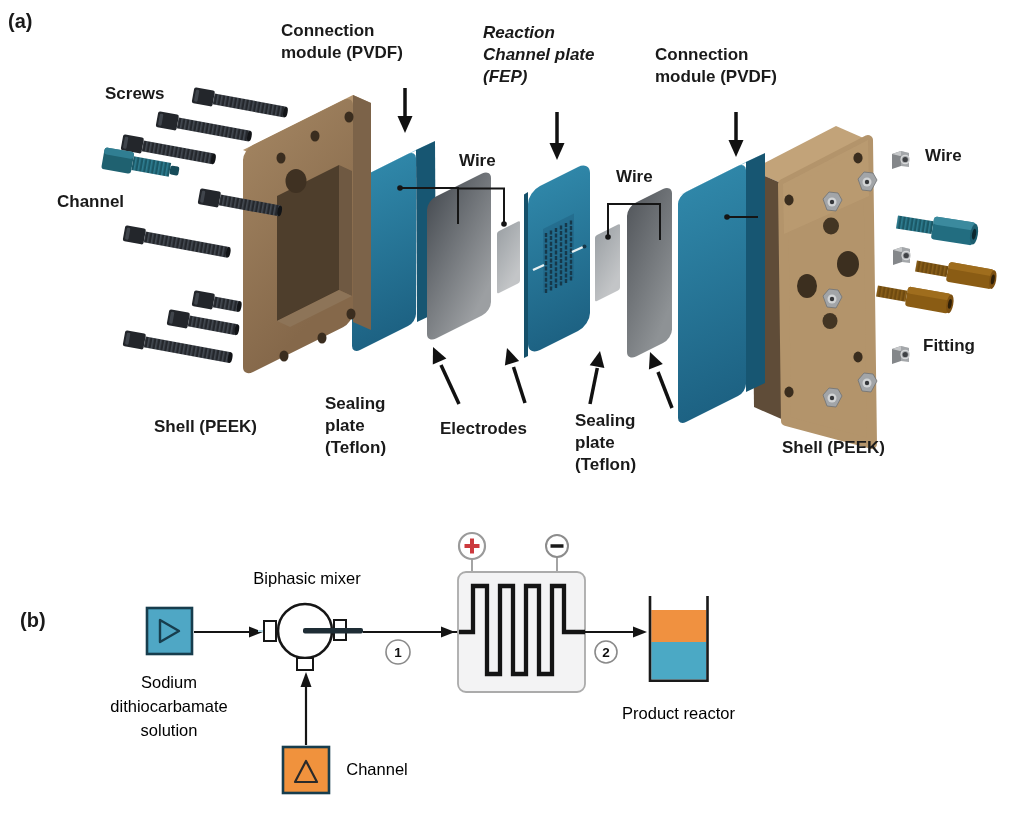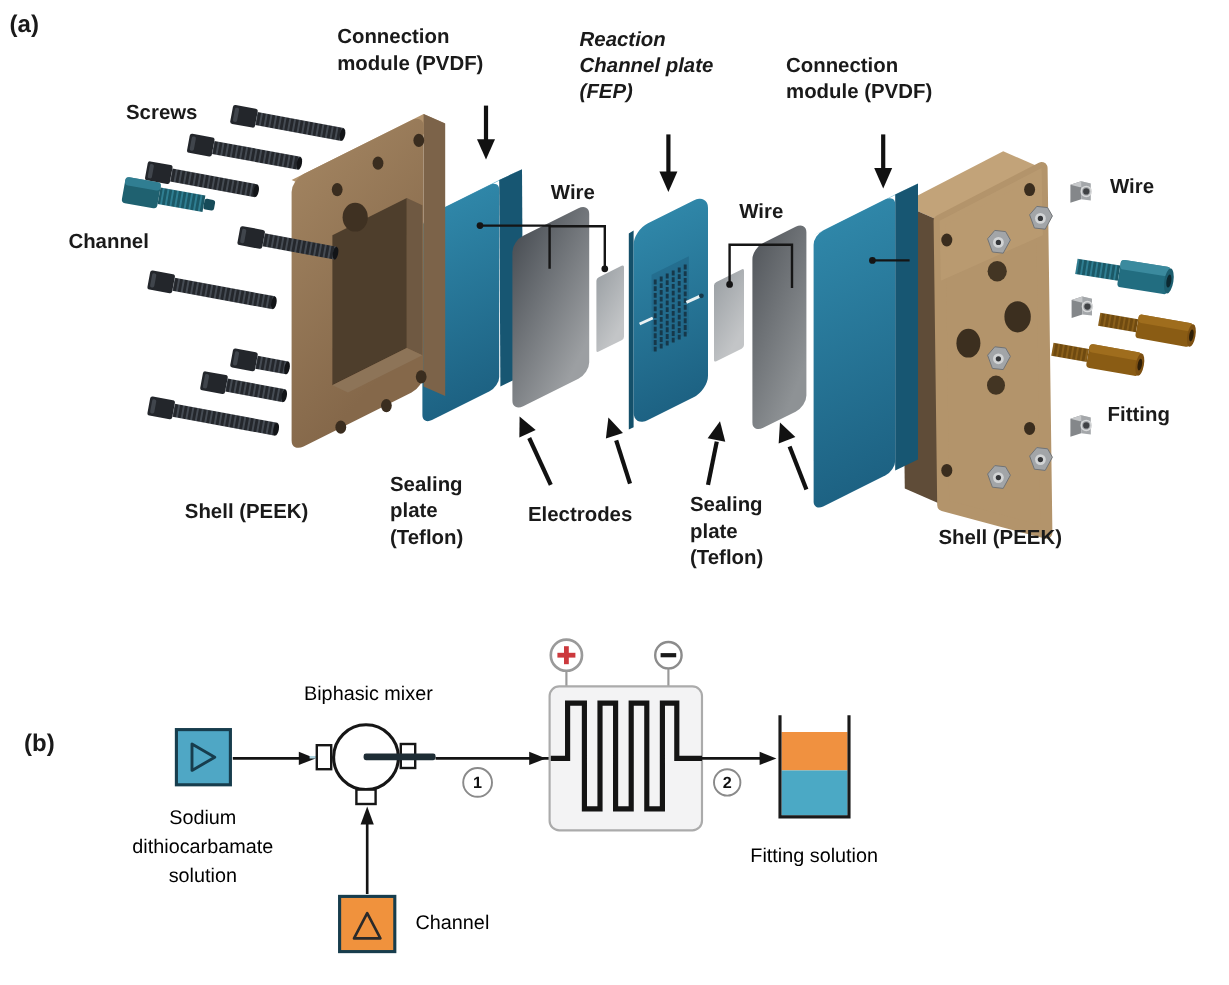--- a/index.html
+++ b/index.html
@@ -350,14 +350,14 @@
 plate
 (Teflon)</div>
   <div class="lbl la" style="left:782px;top:437px;width:160px;">Shell (PEEK)</div>
 
   <div class="lbl tag" style="left:20px;top:609px;">(b)</div>
   <div class="lbl lb" style="left:228px;top:566px;width:158px;">Biphasic mixer</div>
   <div class="lbl lb" style="left:84px;top:670px;width:170px;">Sodium
 dithiocarbamate
 solution</div>
   <div class="lbl lb" style="left:337px;top:757px;width:80px;">Channel</div>
-  <div class="lbl lb" style="left:596px;top:701px;width:165px;">Fitting solution</div>
+  <div class="lbl lb" style="left:596px;top:701px;width:165px;">Product reactor</div>
 </div>
 
 </body></html>

